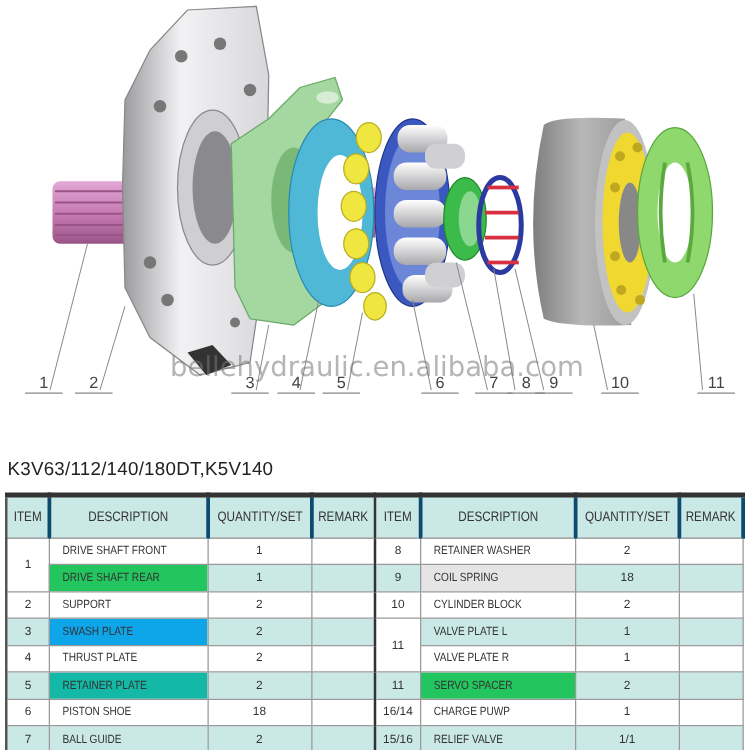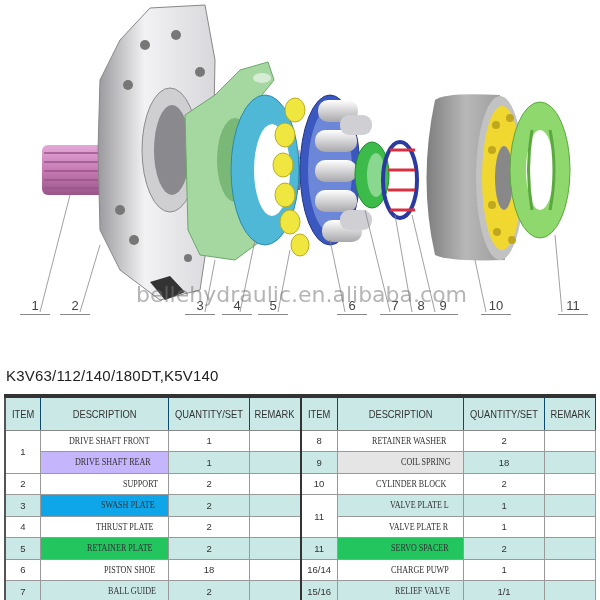--- a/index.html
+++ b/index.html
@@ -24,28 +24,28 @@
       font-family: "Liberation Sans", sans-serif; letter-spacing: 0.2px;
     }
 
     table.parts {
       position: absolute; left: 4px; top: 394px; width: 592px; border-collapse: collapse;
       font-family: "Liberation Sans", sans-serif; font-size: 9.5px; color: #333;
       border-top: 4px solid #333; border-left: 2px solid #555;
     }
     table.parts th {
       background: #c9e8e6; height: 34px; font-weight: normal; font-size: 11px;
-      border-right: 1px solid #0c4a6e; border-bottom: 1px solid #888; text-align: center; color: #333;
+      border-right: 3px solid #0c4a6e; border-bottom: 1px solid #888; text-align: center; color: #333;
       transform-origin: center;
     }
     table.parts td {
       height: 21.5px; border-right: 1px solid #999; border-bottom: 1px solid #999; padding: 0 4px;
     }
     table.parts td.c-item { text-align: center; width: 38px; }
-    table.parts td.c-desc { text-align: right; width: 136px; padding-left: 10px; font-family: Liberation Serif, serif; }
+    table.parts td.c-desc { text-align: left; width: 136px; padding-left: 10px; }
     table.parts td.c-qty { text-align: center; width: 68px; }
     table.parts td.c-rem { width: 52px; }
     table.parts td.sep, table.parts th.sep { border-right: 2px solid #333; }
     .cond { display: inline-block; transform: scaleX(0.85); transform-origin: left center; white-space: nowrap; }
     th .cond { transform-origin: center; }
   </style>
 </head>
 <body>
 
 <div id="diagram">
@@ -217,21 +217,21 @@
       <td class="c-desc"><span class="cond">DRIVE SHAFT FRONT</span></td>
       <td class="c-qty">1</td>
       <td class="c-rem sep"></td>
       <td class="c-item">8</td>
       <td class="c-desc"><span class="cond">RETAINER WASHER</span></td>
       <td class="c-qty">2</td>
       <td class="c-rem"></td>
     </tr>
 
     <tr>
-      <td class="c-desc" style="background:#c4b5fd"><span class="cond">DRIVE SHAFT REAR</span></td>
+      <td class="c-desc" style="background:#22c55e"><span class="cond">DRIVE SHAFT REAR</span></td>
       <td class="c-qty" style="background:#c9e8e6">1</td>
       <td class="c-rem sep" style="background:#c9e8e6"></td>
       <td class="c-item" style="background:#c9e8e6">9</td>
       <td class="c-desc" style="background:#e5e5e5"><span class="cond">COIL SPRING</span></td>
       <td class="c-qty" style="background:#c9e8e6">18</td>
       <td class="c-rem" style="background:#c9e8e6"></td>
     </tr>
 
     <tr>
       <td class="c-item">2</td>
@@ -260,21 +260,21 @@
       <td class="c-desc"><span class="cond">THRUST PLATE</span></td>
       <td class="c-qty">2</td>
       <td class="c-rem sep"></td>
       <td class="c-desc"><span class="cond">VALVE PLATE R</span></td>
       <td class="c-qty">1</td>
       <td class="c-rem"></td>
     </tr>
 
     <tr>
       <td class="c-item" style="background:#c9e8e6">5</td>
-      <td class="c-desc" style="background:#22c55e"><span class="cond">RETAINER PLATE</span></td>
+      <td class="c-desc" style="background:#14b8a6"><span class="cond">RETAINER PLATE</span></td>
       <td class="c-qty" style="background:#c9e8e6">2</td>
       <td class="c-rem sep" style="background:#c9e8e6"></td>
       <td class="c-item" style="background:#c9e8e6">11</td>
       <td class="c-desc" style="background:#22c55e"><span class="cond">SERVO SPACER</span></td>
       <td class="c-qty" style="background:#c9e8e6">2</td>
       <td class="c-rem" style="background:#c9e8e6"></td>
     </tr>
 
     <tr>
       <td class="c-item">6</td>

